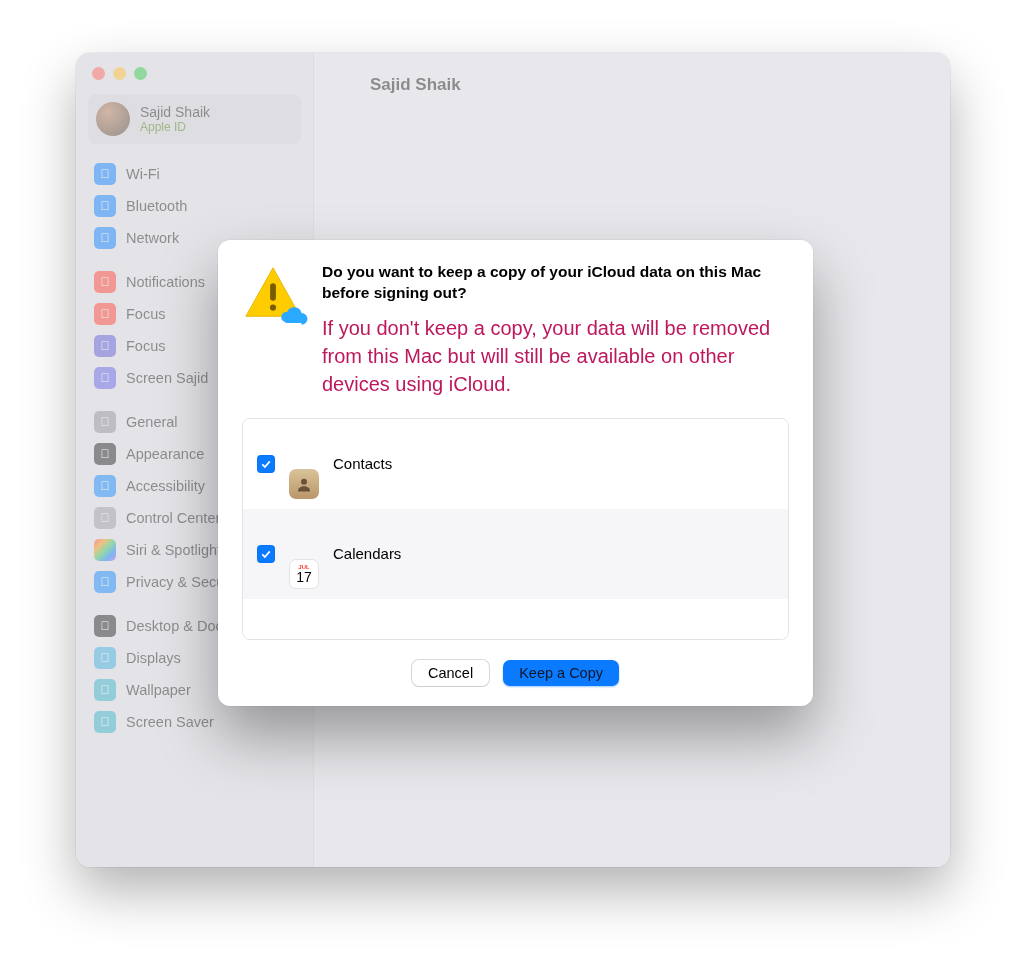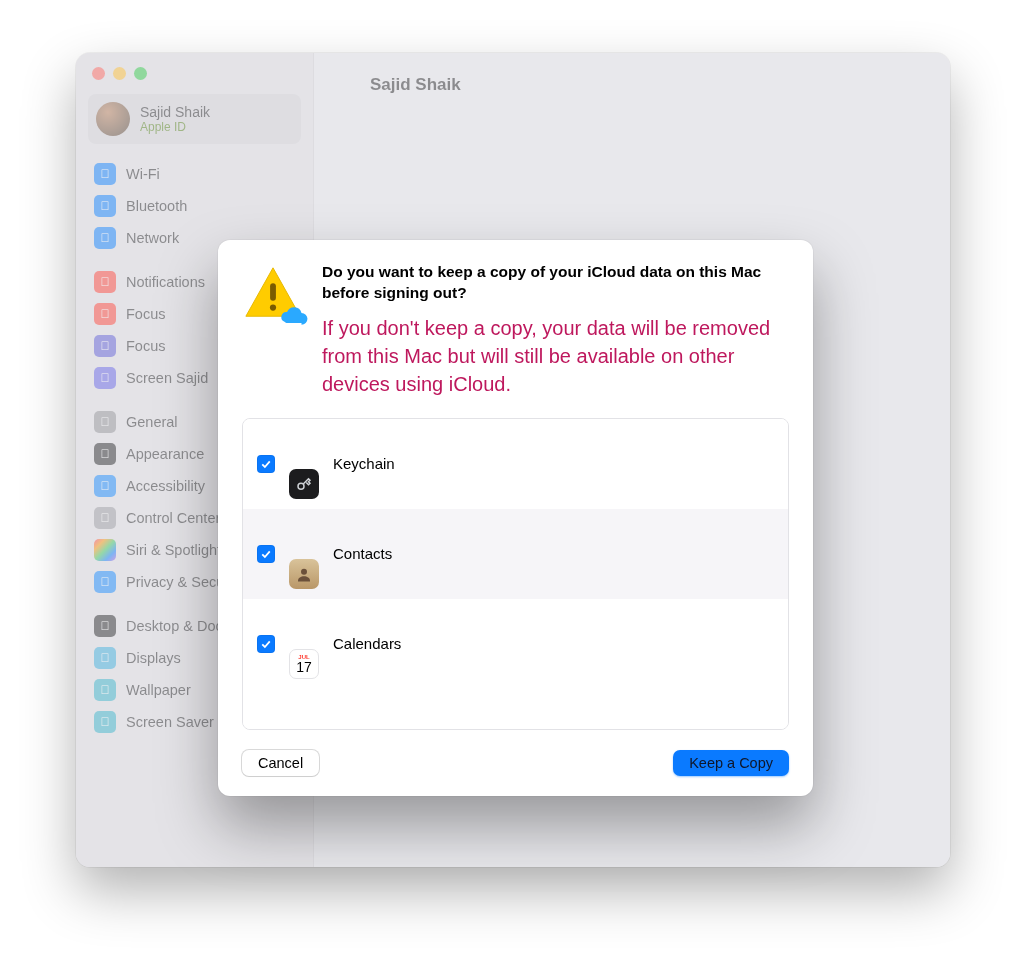--- a/index.html
+++ b/index.html
@@ -69,21 +69,21 @@
   .row:nth-child(even) { background: #f6f5f8; }
   .chk {
     width: 18px; height: 18px; border-radius: 4px; background: #0a7aff; display: flex; align-items: center; justify-content: center; flex: 0 0 auto;
     box-shadow: inset 0 0 0 1px rgba(0,0,0,0.05);
   }
   .chk svg { width: 12px; height: 12px; stroke: #fff; stroke-width: 2.4; fill: none; }
   .app-ic {
     width: 30px; height: 30px; border-radius: 7px; display: flex; align-items: center; justify-content: center; flex: 0 0 auto; font-size: 14px; color: #fff; margin-top: 40px;
   }
   .row .lbl { font-size: 15px; color: #000; }
-  .buttons { display: flex; justify-content: space-between; gap: 14px; margin-top: 20px; }
+  .buttons { display: flex; justify-content: center; gap: 14px; margin-top: 20px; }
   .btn {
     padding: 5px 16px; border-radius: 7px; font-size: 14.5px; border: none; cursor: pointer;
   }
   .btn.secondary { background: #fff; color: #000; box-shadow: 0 0 0 1px rgba(0,0,0,0.15), 0 1px 1px rgba(0,0,0,0.05); }
   .btn.primary { background: #0a7aff; color: #0f172a; box-shadow: 0 1px 2px rgba(10,122,255,0.4); }
   
   .bg-blue{background:#007aff}.bg-lblue{background:#34aadc}.bg-red{background:#ff3b30}.bg-moon{background:#5856d6}
   .bg-hour{background:#5e5ce6}.bg-gray{background:#8e8e93}.bg-black{background:#1c1c1e}.bg-hand{background:#0a84ff}
   .bg-cc{background:#98989d}.bg-siri{background:linear-gradient(135deg,#ff2d55,#ff9500,#34c759,#007aff,#af52de)}.bg-teal{background:#30b0c7}.bg-stocks{background:#000}
   .bg-contacts{background:linear-gradient(#d9c39a,#b99768);}
@@ -214,34 +214,20 @@
       </div>
     </div>
 
     <div class="list">
       <div class="row">
         <div class="chk">
             <svg viewBox="0 0 16 16">
               <polyline points="3,8.5 6.5,12 13,4.5"></polyline>
             </svg>
           </div>
-        <div class="app-ic bg-black">
-          <svg width="18" height="18" viewBox="0 0 24 24" fill="none" stroke="#cdd0d4" stroke-width="2">
-              <circle cx="8" cy="15" r="4"></circle>
-              <path d="M11 12l7-7 2 2-2 2 2 2-2 2-3-3"></path>
-            </svg>
-        </div>
-        <span class="lbl">Keychain</span>
-      </div>
-      <div class="row">
-        <div class="chk">
-            <svg viewBox="0 0 16 16">
-              <polyline points="3,8.5 6.5,12 13,4.5"></polyline>
-            </svg>
-          </div>
         <div class="app-ic bg-contacts">
           <svg width="18" height="18" viewBox="0 0 24 24" fill="#6b503a">
               <circle cx="12" cy="9" r="4"></circle>
               <path d="M4 21c0-4 4-6 8-6s8 2 8 6v1H4z"></path>
             </svg>
         </div>
         <span class="lbl">Contacts</span>
       </div>
       <div class="row">
         <div class="chk">

